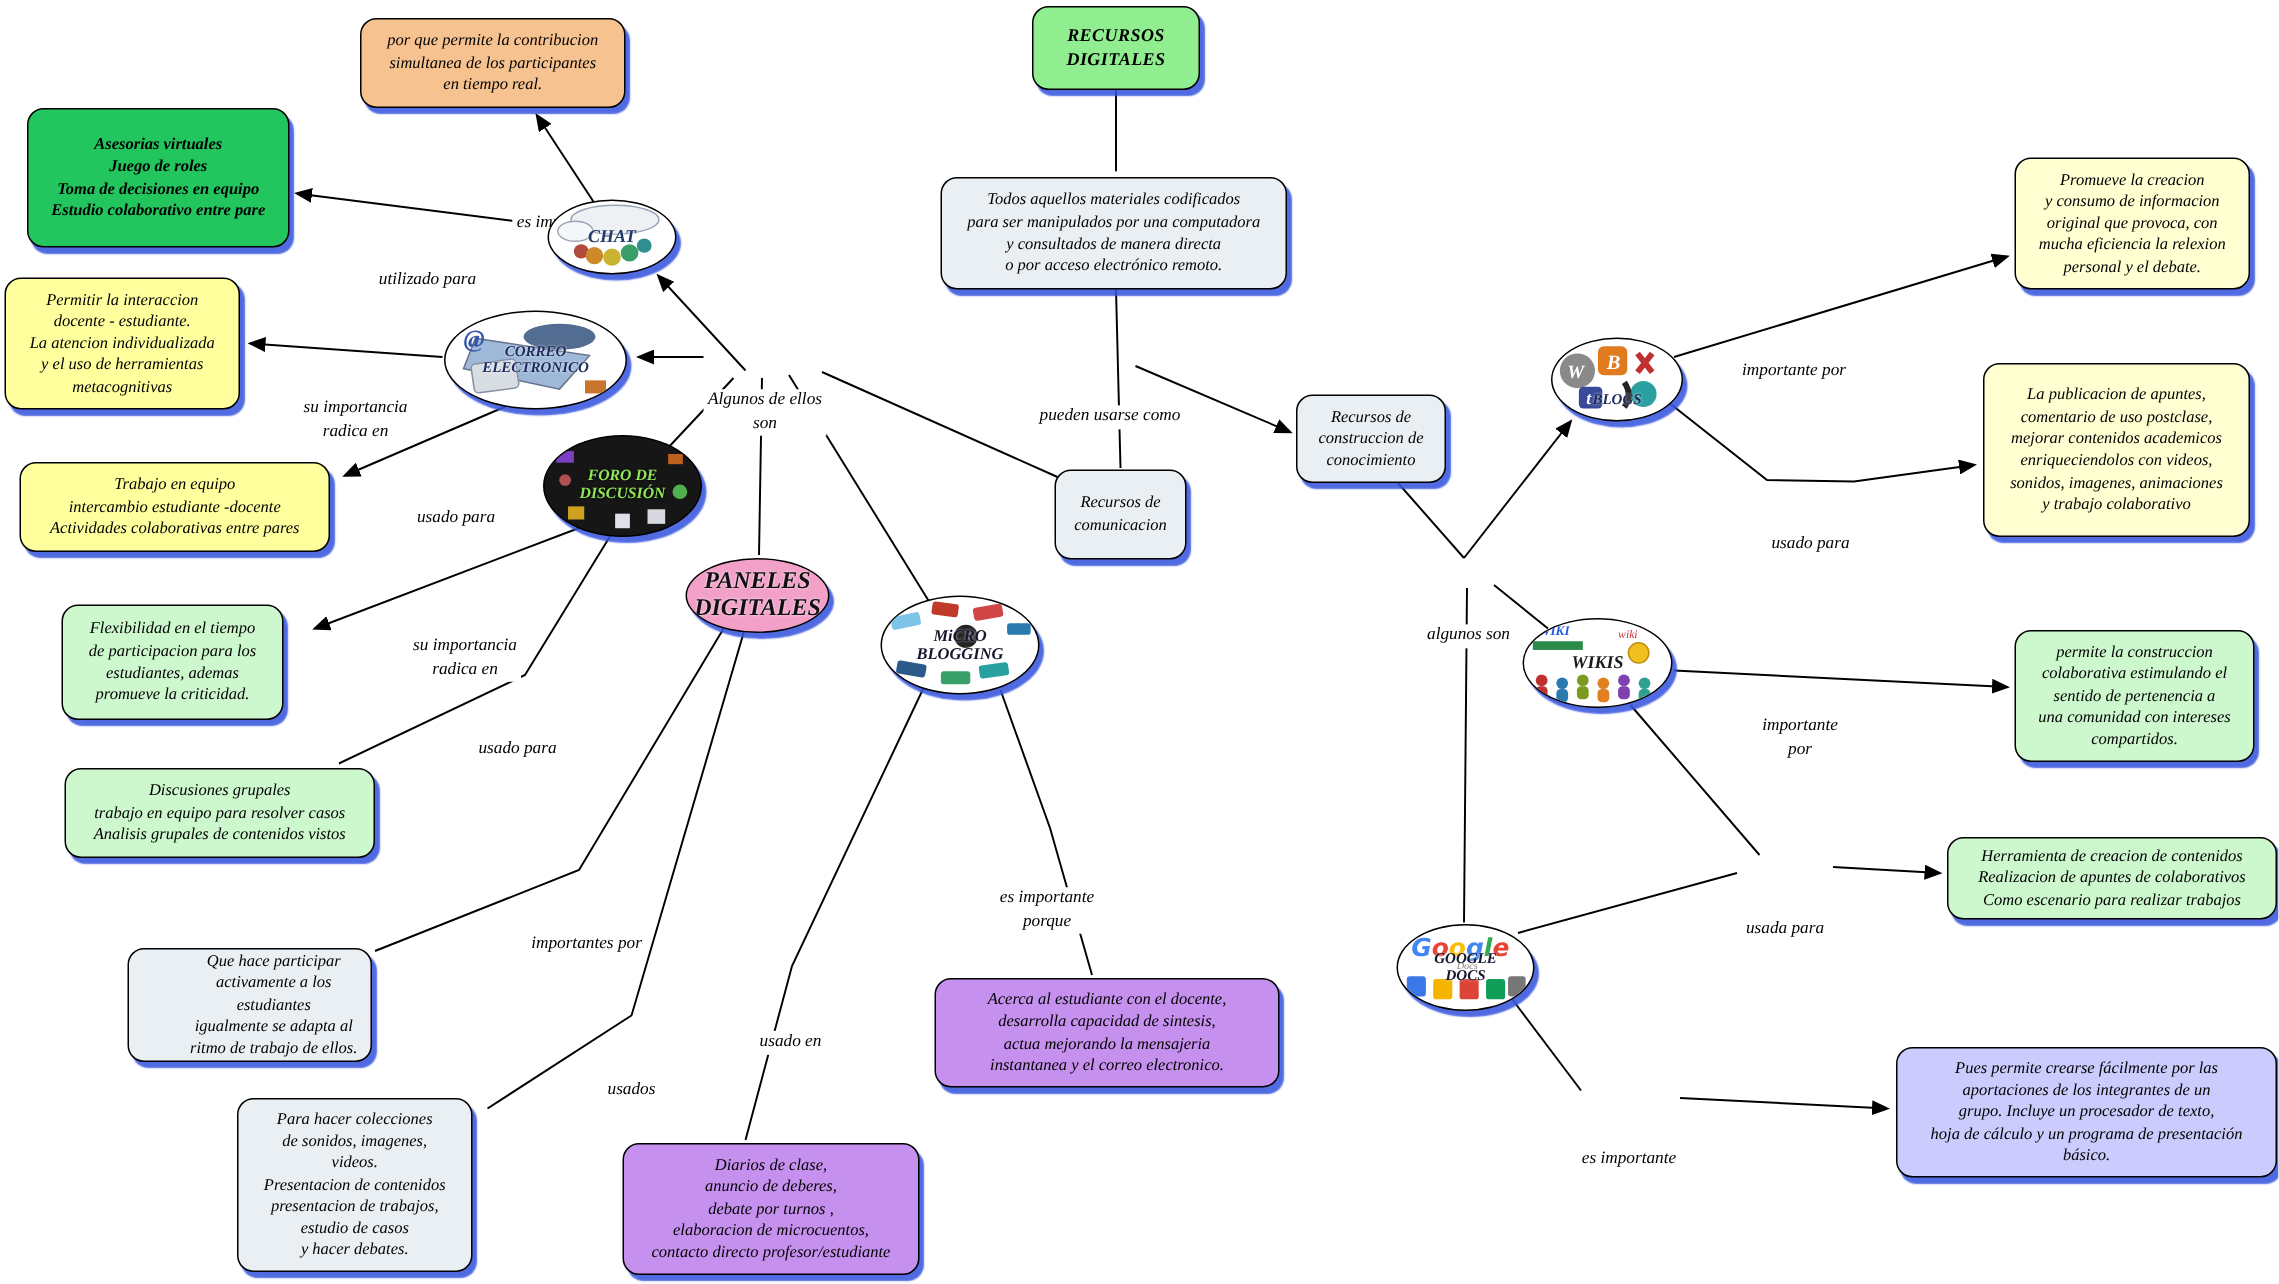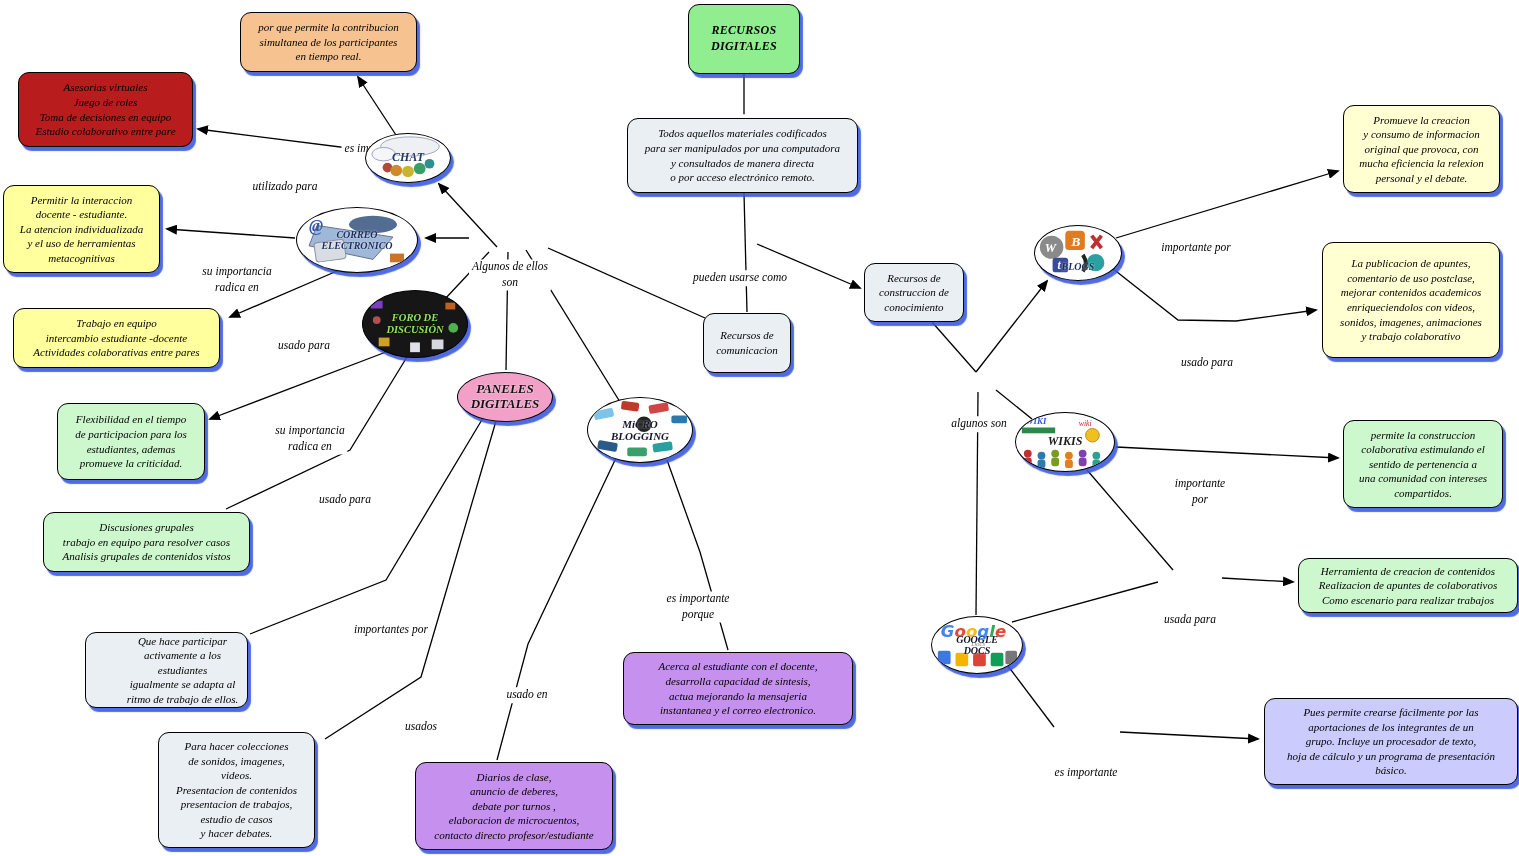--- a/index.html
+++ b/index.html
@@ -95,21 +95,21 @@
     <div class="lp" style="left: 527px; top: 653px;">usado en</div>
     <div class="lp" style="left: 698px; top: 565px;">es importante
 porque</div>
     <div class="lp" style="left: 979px; top: 382px;">algunos son</div>
     <div class="lp" style="left: 1196px; top: 206px;">importante por</div>
     <div class="lp" style="left: 1207px; top: 321px;">usado para</div>
     <div class="lp" style="left: 1200px; top: 450px;">importante
 por</div>
     <div class="lp" style="left: 1190px; top: 578px;">usada para</div>
     <div class="lp" style="left: 1086px; top: 731px;">es importante</div>
-    <div class="node box bold" style="left: 688px; top: 4px; width: 112px; height: 70px; background: rgb(144, 238, 144);">
+    <div class="node box bold" style="left: 688px; top: 4px; width: 112px; height: 56px; background: rgb(144, 238, 144);">
       <span class="txt">RECURSOS
 DIGITALES</span>
     </div>
     <div class="node box" style="left: 627px; top: 118px; width: 231px; height: 75px; background: rgb(233, 239, 242);">
       <span class="txt">Todos aquellos materiales codificados
 para ser manipulados por una computadora
 y consultados de manera directa
 o por acceso electrónico remoto.</span>
     </div>
     <div class="node box" style="left: 703px; top: 313px; width: 88px; height: 60px; background: rgb(233, 239, 242);">
@@ -119,39 +119,39 @@
     <div class="node box" style="left: 864px; top: 263px; width: 100px; height: 59px; background: rgb(233, 239, 242);">
       <span class="txt">Recursos de
 construccion de
 conocimiento</span>
     </div>
     <div class="node box" style="left: 240px; top: 12px; width: 177px; height: 60px; background: rgb(246, 194, 143);">
       <span class="txt">por que permite la contribucion
 simultanea de los participantes
 en tiempo real.</span>
     </div>
-    <div class="node box" style="left: 18px; top: 72px; width: 175px; height: 75px; background: #b91c1c;">
+    <div class="node box" style="left: 18px; top: 72px; width: 175px; height: 93px; background: #22c55e; font-weight: bold;">
       <span class="txt">Asesorias virtuales
 Juego de roles
 Toma de decisiones en equipo
 Estudio colaborativo entre pare</span>
     </div>
     <div class="node box" style="left: 3px; top: 185px; width: 157px; height: 88px; background: rgb(255, 255, 158);">
       <span class="txt">Permitir la interaccion
 docente - estudiante.
 La atencion individualizada
 y el uso de herramientas
 metacognitivas</span>
     </div>
     <div class="node box" style="left: 13px; top: 308px; width: 207px; height: 60px; background: rgb(255, 255, 158);">
       <span class="txt">Trabajo en equipo
 intercambio estudiante -docente
 Actividades colaborativas entre pares</span>
     </div>
-    <div class="node box" style="left: 57px; top: 403px; width: 148px; height: 77px; background: rgb(205, 248, 205);">
+    <div class="node box" style="left: 41px; top: 403px; width: 148px; height: 77px; background: rgb(205, 248, 205);">
       <span class="txt">Flexibilidad en el tiempo
 de participacion para los
 estudiantes, ademas
 promueve la criticidad.</span>
     </div>
     <div class="node box" style="left: 43px; top: 512px; width: 207px; height: 60px; background: rgb(205, 248, 205);">
       <span class="txt">Discusiones grupales
 trabajo en equipo para resolver casos
 Analisis grupales de contenidos vistos</span>
     </div>
@@ -247,21 +247,21 @@
         <rect x="16" y="48" width="11" height="9" fill="#d0a020"></rect>
         <rect x="70" y="50" width="12" height="10" fill="#d8d8e0"></rect>
         <circle cx="92" cy="38" r="5" fill="#50b050"></circle>
         <circle cx="14" cy="30" r="4" fill="#b05050"></circle>
         <rect x="48" y="53" width="10" height="10" fill="#e0e0e8"></rect>
       </svg>
       <span class="lab" style="color: rgb(144, 232, 88); font-size: 10.5px;">FORO DE
 DISCUSIÓN</span>
     </div>
     <div class="node ell" style="left: 457px; top: 372px; width: 96px; height: 50px; background: rgb(242, 160, 200);">
-      <span class="lab" style="color: rgb(17, 17, 17); font-size: 13px;">PANELES
+      <span class="lab" style="color: rgb(17, 17, 17); font-size: 16px;">PANELES
 DIGITALES</span>
     </div>
     <div class="node ell" style="left: 587px; top: 397px; width: 106px; height: 66px; background: rgb(255, 255, 255);">
       <svg class="deco" viewBox="0 0 106 66" preserveAspectRatio="none">
         <rect x="6" y="12" width="20" height="9" rx="2" fill="#7ec3e8" transform="rotate(-12 16 16)"></rect>
         <rect x="34" y="4" width="18" height="9" rx="2" fill="#c03a2a" transform="rotate(8 43 8)"></rect>
         <rect x="62" y="6" width="20" height="9" rx="2" fill="#d04545" transform="rotate(-10 72 10)"></rect>
         <rect x="85" y="18" width="16" height="8" rx="2" fill="#2a7ab0"></rect>
         <rect x="10" y="45" width="20" height="9" rx="2" fill="#2a5a8a" transform="rotate(10 20 49)"></rect>
         <rect x="40" y="51" width="20" height="9" rx="2" fill="#3aa06a"></rect>

